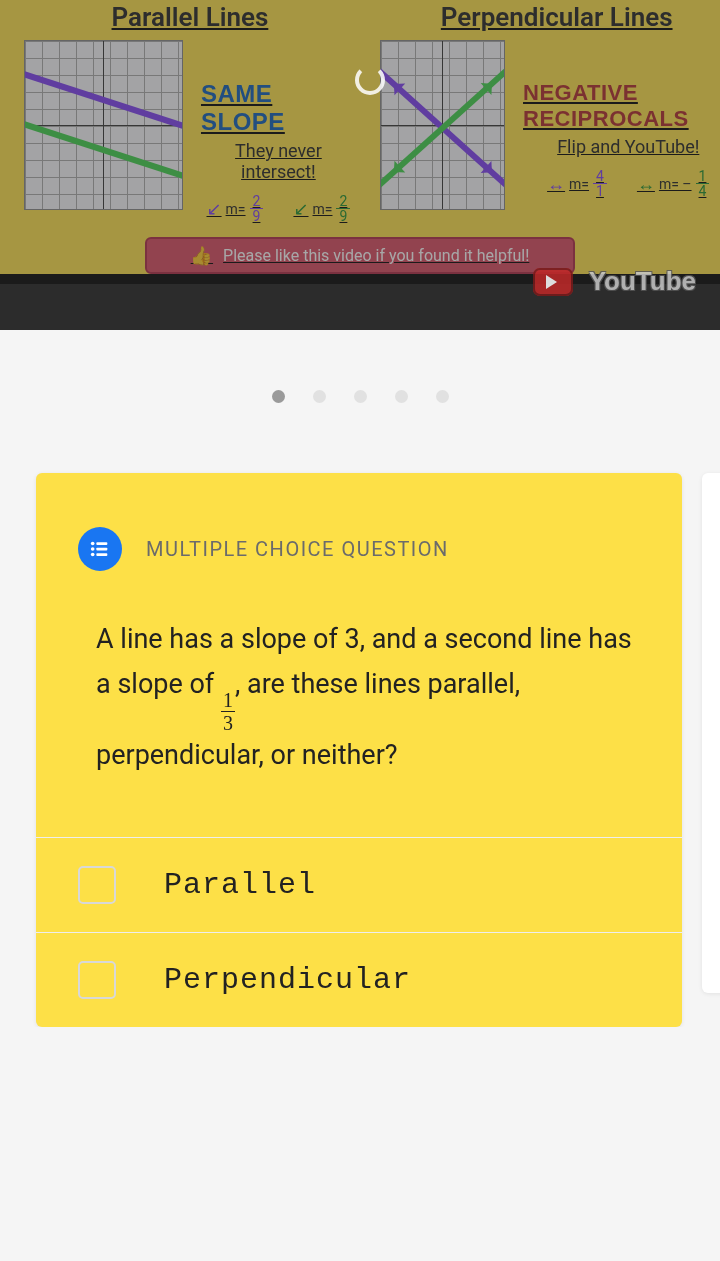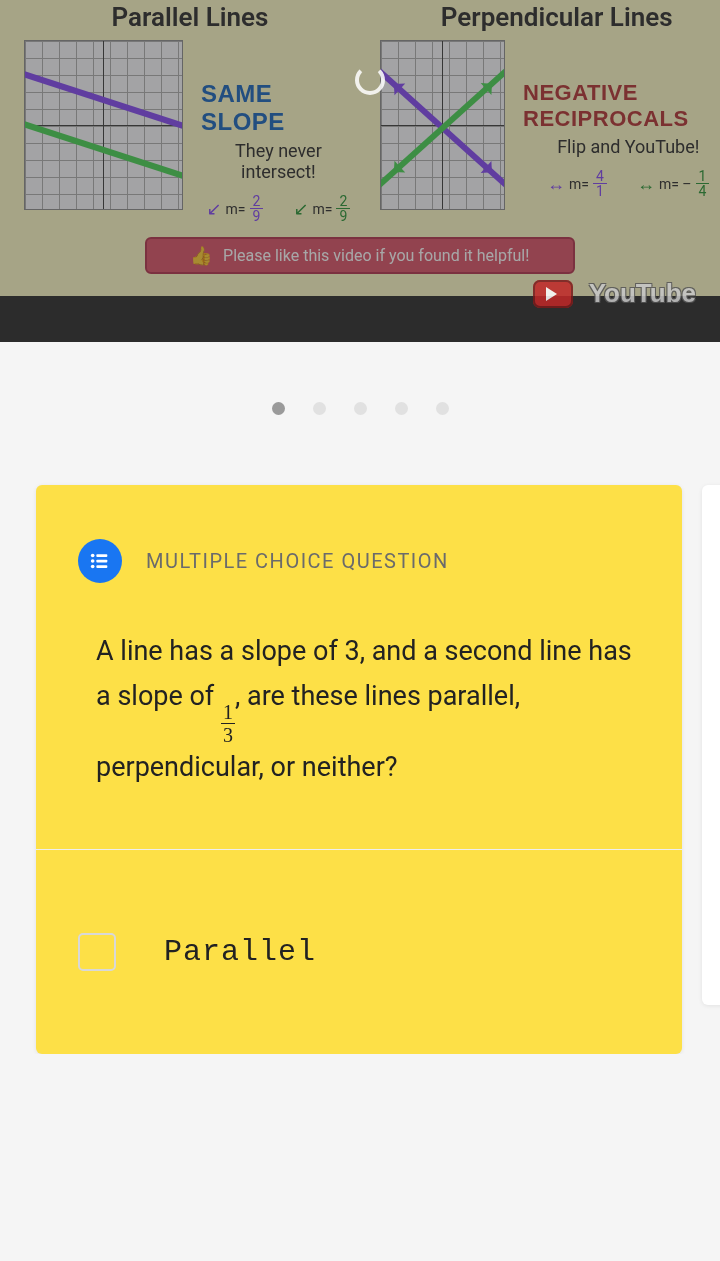--- a/index.html
+++ b/index.html
@@ -17,23 +17,24 @@
     background: #000;
   }
   .video-dim {
     position: absolute;
     inset: 0;
     background: rgba(60,60,60,0.45);
     pointer-events: none;
     z-index: 5;
   }
   .video-content {
-    background: #fef9c3;
-    padding: 0 24px 12px 24px;
+    background: #fde047;
+    padding: 0 24px 0 24px;
     position: relative;
+    text-decoration: underline;
   }
   .panels {
     display: flex;
     gap: 6px;
     position: relative;
   }
   .panel {
     flex: 1;
     display: flex;
     flex-direction: column;
@@ -214,21 +215,21 @@
     display:inline-flex; flex-direction:column; align-items:center;
     vertical-align: -14px;
     font-size:20px; line-height:1;
     font-family: "Times New Roman", serif;
   }
   .q-frac .n { border-bottom:1.5px solid #222; padding:0 2px 1px;}
   .q-frac .d { padding-top:1px;}
 
   .choice {
     border-top:1px solid #eee;
-    padding: 83px 42px;
+    padding: 28px 42px;
     display:flex; align-items:center; gap:48px;
   }
   .cbox {
     width:38px;height:38px;
     border:2px solid #d8d8d8;
     border-radius:5px;
     flex-shrink:0;
   }
   .choice-label{
     font-family: "Courier New", Courier, monospace;
@@ -360,16 +361,20 @@
       <span>A line has a slope of 3, and a second line has a slope of </span><span class="q-frac">
           <span class="n">1</span>
           <span class="d">3</span>
         </span><span>, are these lines parallel, perpendicular, or neither?</span>
     </div>
 
     <div class="choice">
       <div class="cbox"></div>
       <div class="choice-label">Parallel</div>
     </div>
+    <div class="choice">
+      <div class="cbox"></div>
+      <div class="choice-label">Perpendicular</div>
+    </div>
   </div>
 
   <div class="card-peek"></div>
 </div>
 
 </body></html>

